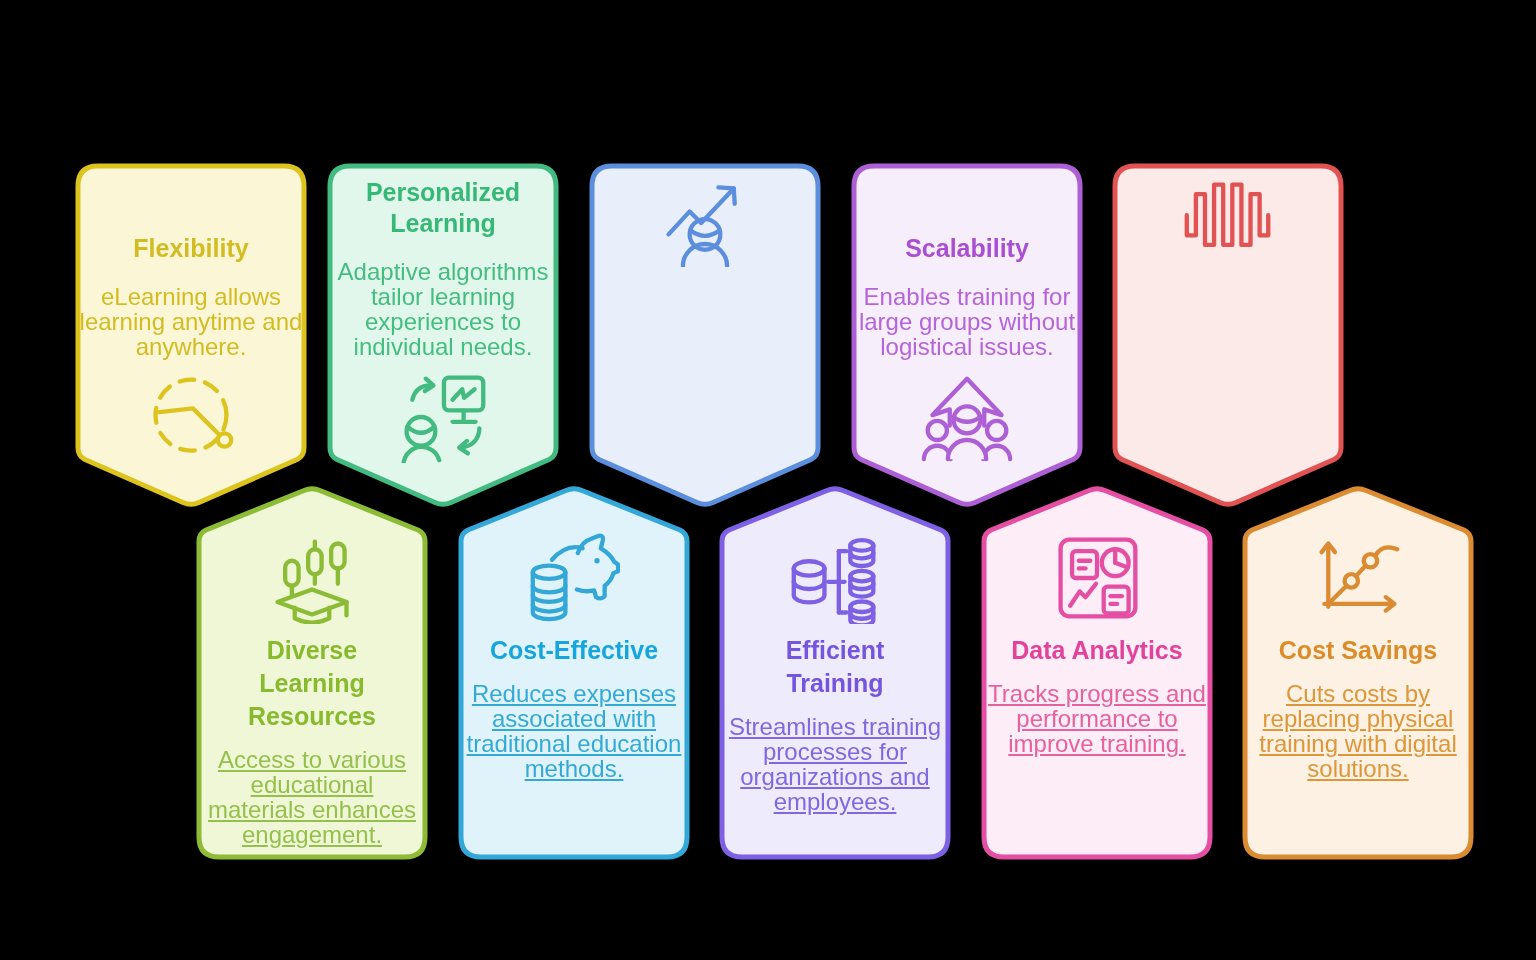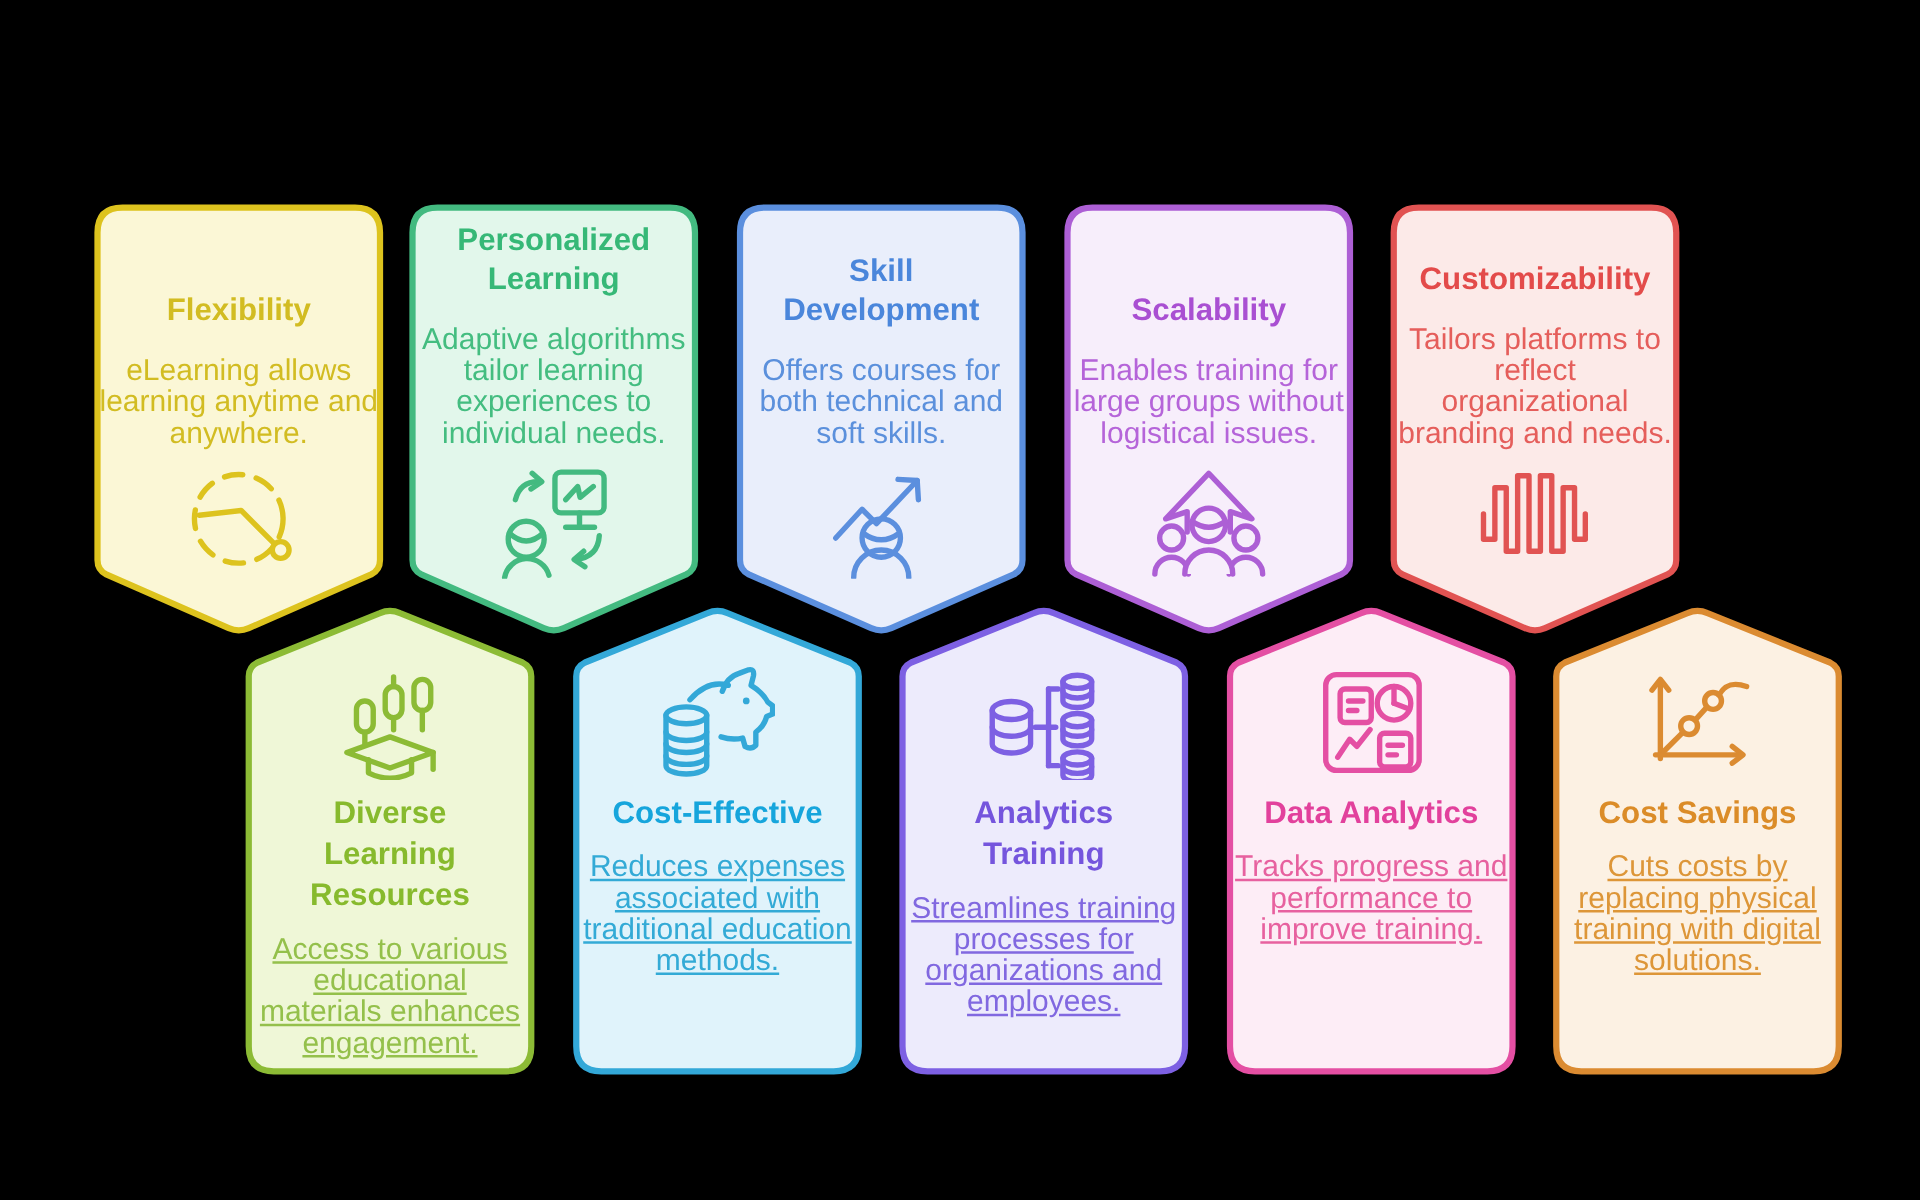--- a/index.html
+++ b/index.html
@@ -78,27 +78,20 @@
             </g>
           </svg>
         </div>
       </div>
     </article>
     <article class="card top" style="left: 589px; top: 163px; --border: #5b8fde; --fill: #e9eefb; --title: #4a86db; --text: #5b90dc;">
       <svg class="card-shape" viewBox="0 0 232 345">
         <path d="M 23 3 L 209 3 Q 229 3 229 23 L 229 285 Q 229 293 222 296.5 L 124 339.5 Q 116 343 108 339.5 L 10 296.5 Q 3 293 3 285 L 3 23 Q 3 3 23 3 Z" fill="var(--fill)" stroke="var(--border)" stroke-width="5" stroke-linejoin="round"></path>
       </svg>
       <div class="card-content">
-        <div class="text-block">
-          <h2 class="card-title">Skill
-Development</h2>
-          <p class="card-desc">Offers courses for
-both technical and
-soft skills.</p>
-        </div>
         <div class="icon-box">
           <svg viewBox="0 0 96 96">
             <g fill="none" stroke="currentColor" stroke-width="4.5" stroke-linecap="round" stroke-linejoin="round">
               <polyline points="10 62 32 38 44 50 78 14"></polyline>
               <polyline points="62 13 78 14 79 30"></polyline>
               <circle cx="48" cy="62" r="16"></circle>
               <path d="M 33 58 Q 48 69 63 58"></path>
               <path d="M 25 95 A 23 23 0 0 1 71 95"></path>
             </g>
           </svg>
@@ -130,27 +123,20 @@
             </g>
           </svg>
         </div>
       </div>
     </article>
     <article class="card top" style="left: 1112px; top: 163px; --border: #e15352; --fill: #fceae8; --title: #e34b4a; --text: #e55e5b;">
       <svg class="card-shape" viewBox="0 0 232 345">
         <path d="M 23 3 L 209 3 Q 229 3 229 23 L 229 285 Q 229 293 222 296.5 L 124 339.5 Q 116 343 108 339.5 L 10 296.5 Q 3 293 3 285 L 3 23 Q 3 3 23 3 Z" fill="var(--fill)" stroke="var(--border)" stroke-width="5" stroke-linejoin="round"></path>
       </svg>
       <div class="card-content">
-        <div class="text-block">
-          <h2 class="card-title">Customizability</h2>
-          <p class="card-desc">Tailors platforms to
-reflect
-organizational
-branding and needs.</p>
-        </div>
         <div class="icon-box">
           <svg viewBox="0 0 96 96">
             <g fill="none" stroke="currentColor" stroke-width="4.5" stroke-linecap="round" stroke-linejoin="round">
               <path d="M 5 42 L 5 63 L 14.5 63 L 14.5 20 L 24 20 L 24 73 L 33.5 73 L 33.5 10 L 43 10 L 43 73 L 52.5 73 L 52.5 10 L 62 10 L 62 73 L 71.5 73 L 71.5 20 L 81 20 L 81 63 L 90 63 L 90 42"></path>
             </g>
           </svg>
         </div>
       </div>
     </article>
     <article class="card bottom" style="left: 196px; top: 485px; --border: #8cbb35; --fill: #eff7d7; --title: #87ba2d; --text: #94c04b;">
@@ -229,21 +215,21 @@
               <path d="M 64 22 A 12 5.5 0 0 0 88 22"></path>
               <path d="M 64 46 L 64 62 A 12 5.5 0 0 0 88 62 L 88 46"></path>
               <ellipse cx="76" cy="46" rx="12" ry="5.5"></ellipse>
               <path d="M 64 54 A 12 5.5 0 0 0 88 54"></path>
               <path d="M 64 78 L 64 92 A 12 5.5 0 0 0 88 92 L 88 78"></path>
               <ellipse cx="76" cy="78" rx="12" ry="5.5"></ellipse>
               <path d="M 64 85 A 12 5.5 0 0 0 88 85"></path>
             </g>
           </svg>
         </div>
-        <h2 class="card-title">Analytics
+        <h2 class="card-title">Efficient
 Training</h2>
         <p class="card-desc">Streamlines training
 processes for
 organizations and
 employees.</p>
       </div>
     </article>
     <article class="card bottom" style="left: 981px; top: 485px; --border: #e44fa3; --fill: #fdedf6; --title: #e2419c; --text: #e7619f;">
       <svg class="card-shape" viewBox="0 0 232 375">
         <path d="M 108 5.5 Q 116 2 124 5.5 L 222 45 Q 229 48.5 229 56 L 229 352 Q 229 372 209 372 L 23 372 Q 3 372 3 352 L 3 56 Q 3 48.5 10 45 Z" fill="var(--fill)" stroke="var(--border)" stroke-width="5" stroke-linejoin="round"></path>

